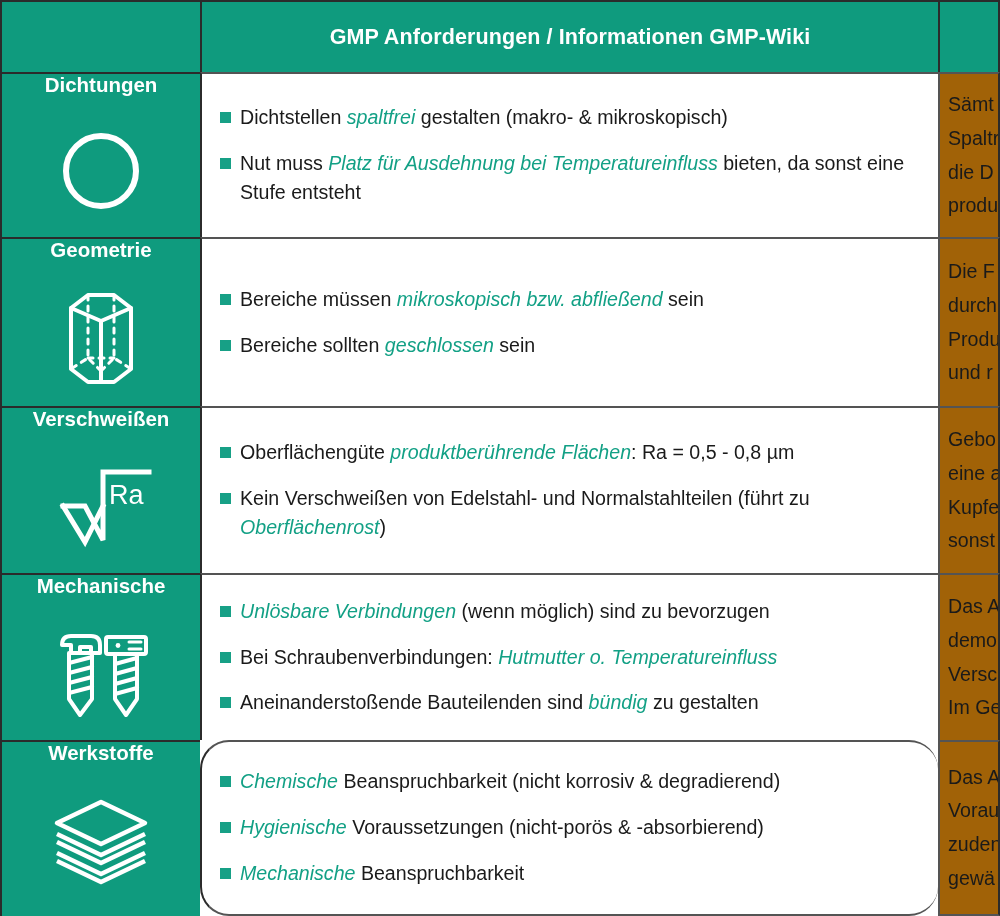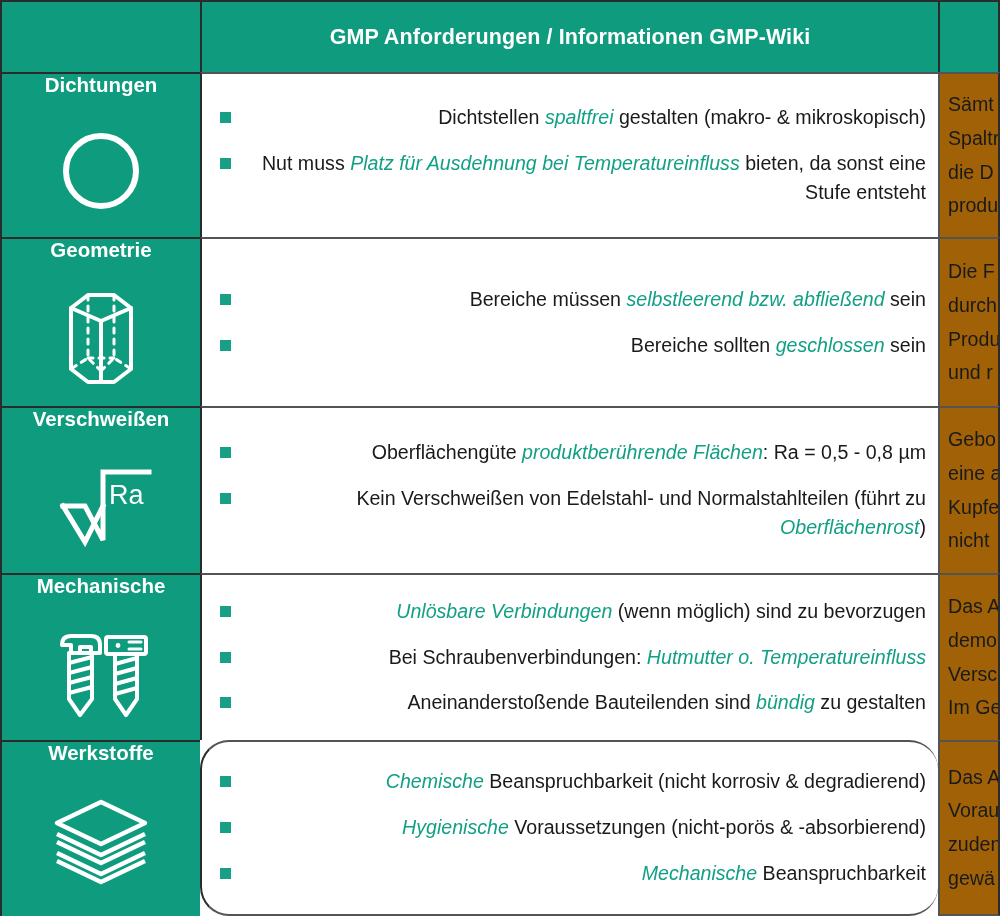--- a/index.html
+++ b/index.html
@@ -80,21 +80,20 @@
   .content.last{border-bottom:2px solid #545454;border-radius:29px;}
 
   ul.bullets{list-style:none;margin:0;padding:0;width:100%;}
   ul.bullets li{
     position:relative;
     padding-left:28px;
     margin:0 0 16px 0;
     font-size:19.6px;
     line-height:1.52;
     color:#1a1a1a;
-    text-align:right;
   }
   ul.bullets li:last-child{margin-bottom:0;}
   ul.bullets li::before{
     content:"";
     position:absolute;
     left:8px;top:9px;
     width:11px;height:11px;
     background:#17a086;
   }
   em.hl{color:#12a085;font-style:italic;font-weight:normal;}
@@ -169,21 +168,21 @@
           <path d="M63 12 L63 75 L80 86"></path>
           <path d="M37 75 L63 75"></path>
           <path d="M50 88 L37 75"></path>
           <path d="M50 88 L63 75"></path>
         </g>
       </svg>
     </div>
   </div>
   <div class="cell content">
     <ul class="bullets">
-      <li><span>Bereiche müssen </span><em class="hl">selbstleerend bzw. abfließend</em><span> sein</span></li>
+      <li><span>Bereiche müssen </span><em class="hl">mikroskopisch bzw. abfließend</em><span> sein</span></li>
       <li><span>Bereiche sollten </span><em class="hl">geschlossen</em><span> sein</span></li>
     </ul>
   </div>
   <div class="cell third">
     <p>Die F</p>
     <p>durch</p>
     <p>Produ</p>
     <p>und r</p>
   </div>
 
@@ -202,21 +201,21 @@
   <div class="cell content">
     <ul class="bullets">
       <li><span>Oberflächengüte </span><em class="hl">produktberührende Flächen</em><span>: Ra = 0,5 - 0,8 µm</span></li>
       <li><span>Kein Verschweißen von Edelstahl- und Normalstahlteilen (führt zu </span><em class="hl">Oberflächenrost</em><span>)</span></li>
     </ul>
   </div>
   <div class="cell third">
     <p>Gebo</p>
     <p>eine a</p>
     <p>Kupfe</p>
-    <p>nicht</p>
+    <p>sonst</p>
   </div>
 
   <div class="cell cat">
     <div class="cat-label">Mechanische</div>
     <div class="cat-icon">
       <svg width="110" height="100" viewBox="0 0 110 100">
         <g fill="none" stroke="#ffffff" stroke-width="4" stroke-linejoin="round" stroke-linecap="round">
 
           <path d="M16 22 q0 -9 9 -9 h20 q9 0 9 9 v8 h-9 v-6 h-11 v6 h-9 v-8 Z"></path>
           <path d="M23 30 L23 76 L34 92 L46 76 L46 30 Z"></path>

